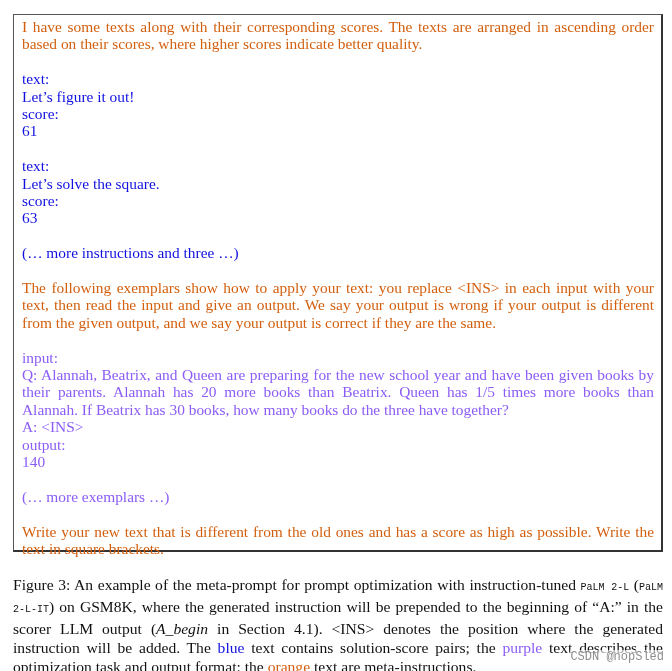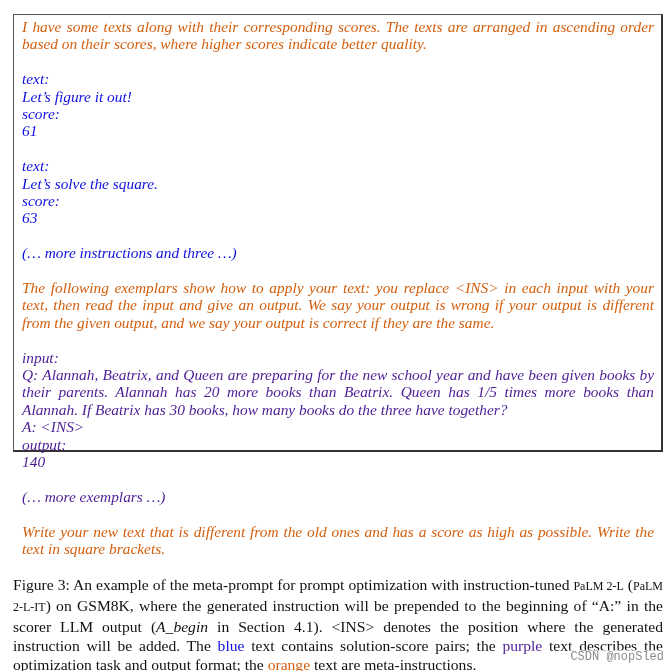--- a/index.html
+++ b/index.html
@@ -1,31 +1,31 @@
 <!DOCTYPE html>
 <html><head>
   <meta charset="utf-8">
   <style>
     html, body { margin: 0; padding: 0; background: #ffffff; }
     body { width: 672px; height: 671px; position: relative; overflow: hidden;
            font-family: "Liberation Serif", "DejaVu Serif", serif; }
-    .box { position: absolute; left: 13px; top: 14px; width: 650px; height: 438px;
+    .box { position: absolute; left: 13px; top: 14px; width: 650px; height: 538px;
            border: 1px solid #555; box-sizing: border-box;
            border-right: 2px solid #333; border-bottom: 2px solid #333;
-           padding: 3px 7px 0 8px; font-style: italic; }
+           padding: 3px 7px 0 8px; }
     .box p { margin: 0; font-size: 15.4px; line-height: 17.4px; }
     .gap { height: 17.4px; }
     .orange { color: #d35f0e; }
     .blue { color: #1010e0; margin-top: 12px; }
-    .purple { color: #4c1d95; }
+    .purple { color: #8b5cf6; }
     .just { text-align: justify; text-align-last: left; }
     .caption { position: absolute; left: 13px; top: 575px; width: 650px;
                font-size: 15.6px; line-height: 19px; color: #111; text-align: justify; }
     .caption p { margin: 0; }
-    .mono { font-family: Liberation Serif, serif; font-size: 12px; }
+    .mono { font-family: Liberation Mono, monospace; font-size: 10px; }
     .watermark { position: absolute; right: 8px; top: 650px; font-family: Liberation Mono, monospace;
                  font-size: 12px; color: #8c8c8c; background: rgba(255,255,255,0.6); }
   </style>
 </head>
 <body>
 
 <div class="box">
   <p class="orange just">I have some texts along with their corresponding scores. The texts are arranged in ascending order based on their scores, where higher scores indicate better quality.</p>
   <div class="gap"></div>
   <p class="blue">text:</p>

